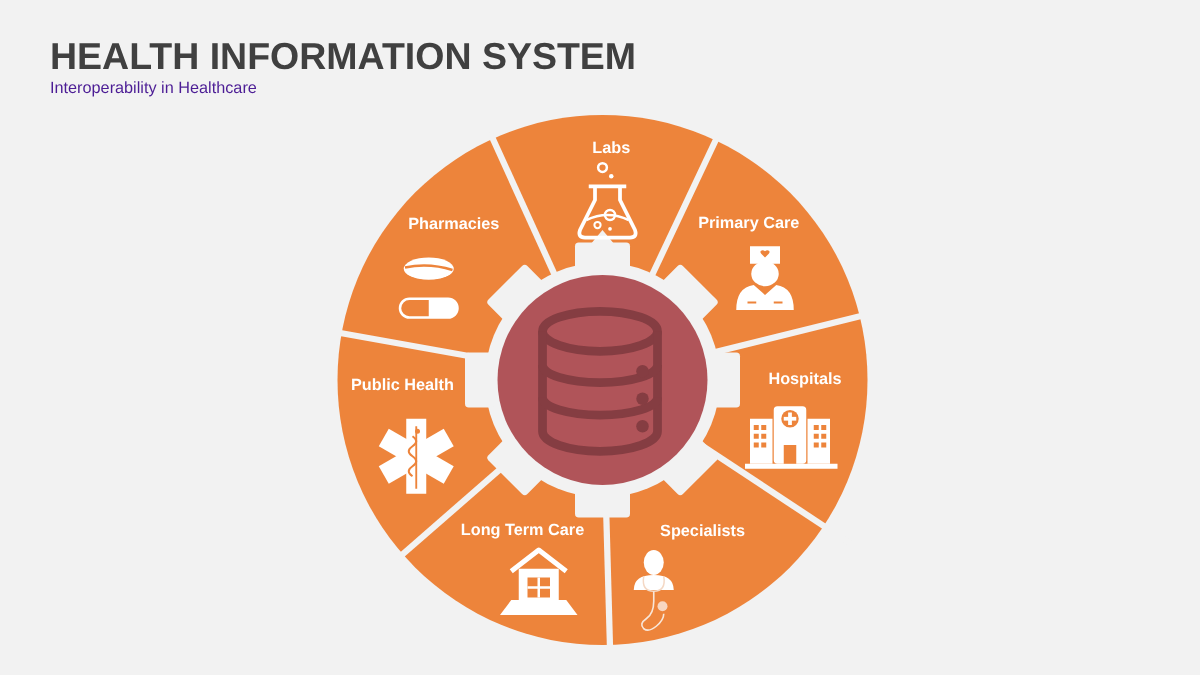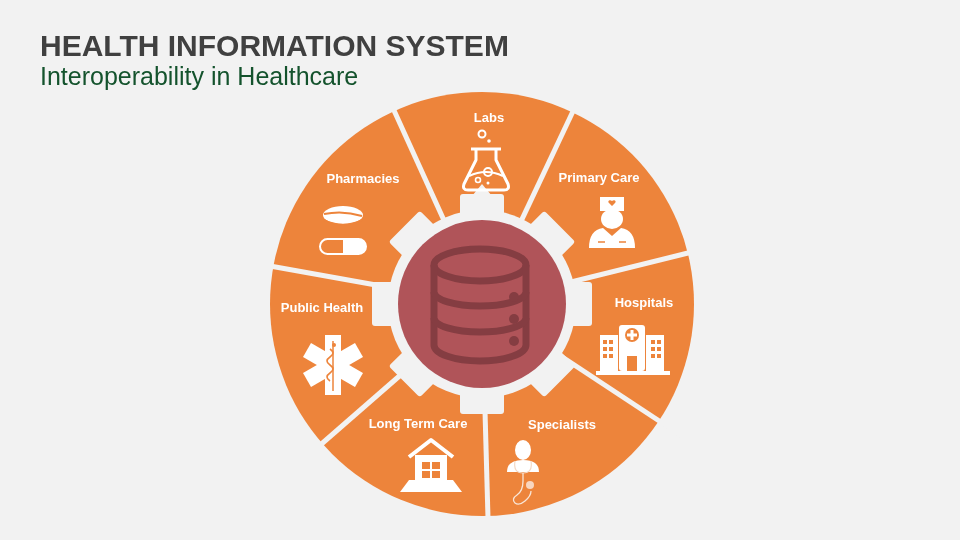--- a/index.html
+++ b/index.html
@@ -25,22 +25,22 @@
       font-weight: bold;
       color: #404040;
       letter-spacing: 0px;
       white-space: nowrap;
       margin-top: 15px;
     }
     .subtitle {
       position: absolute;
       left: 40px;
       top: 62px;
-      font-size: 25px;
-      color: #14532d;
+      font-size: 13px;
+      color: #4c1d95;
       white-space: nowrap;
     }
     svg.wheel {
       position: absolute;
       left: 0;
       top: 0;
       width: 960px;
       height: 540px;
     }
     .seg-label {

